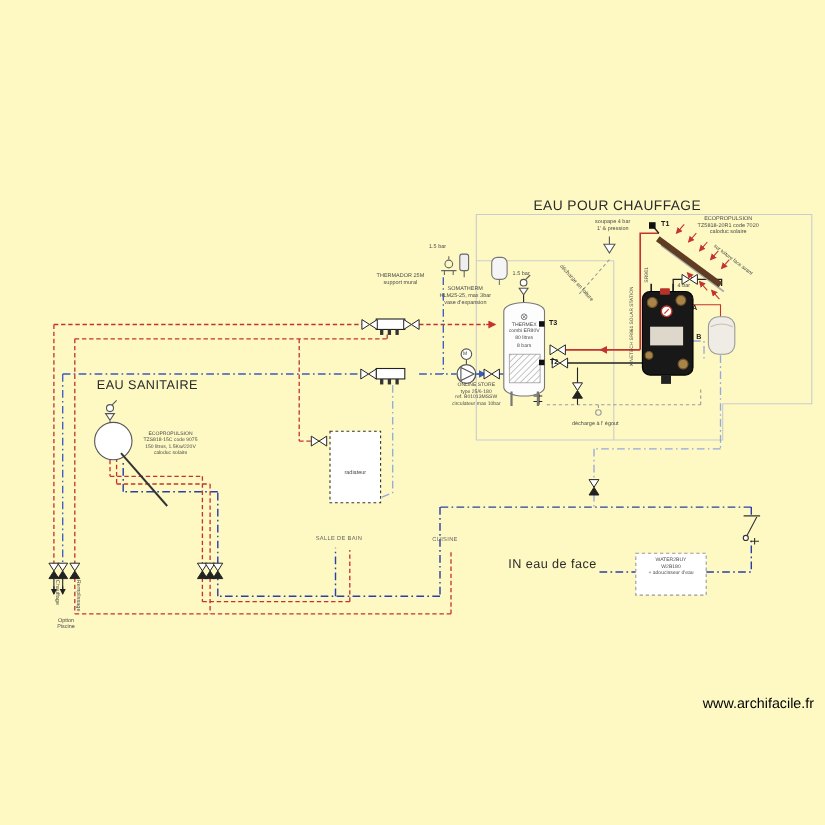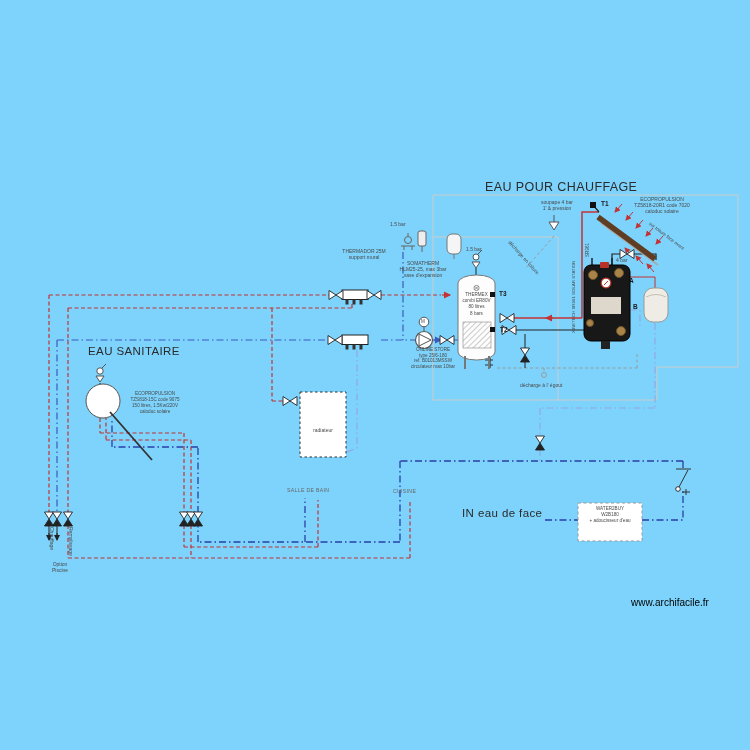--- a/index.html
+++ b/index.html
@@ -1,28 +1,28 @@
 <!DOCTYPE html>
 <html><head>
 <meta charset="utf-8">
 <style>
   html,body{margin:0;padding:0;background:#fff;}
-  #canvas{position:relative;width:750px;height:750px;background:#7dd3fc;overflow:hidden;
+  #canvas{position:relative;width:750px;height:750px;background:#fef9c3;overflow:hidden;
           font-family:"Liberation Sans",sans-serif;}
   svg{position:absolute;left:0;top:0;}
   .lbl{position:absolute;color:#4a4a4a;white-space:nowrap;}
   .c{text-align:center;white-space:normal;}
   .tiny{font-size:5px;line-height:5.9px;}
   .tiny2{font-size:4.6px;line-height:5.7px;}
   .tlab{font-size:6.5px;color:#1a1a1a;font-weight:bold;}
   .head{font-size:12.5px;color:#2b2b2b;letter-spacing:.4px;}
   .head2{font-size:11.5px;color:#2b2b2b;letter-spacing:.4px;text-align:right;}
   .rot90{transform:rotate(90deg);transform-origin:0 0;}
   .rotm90{transform:rotate(-90deg);transform-origin:0 0;}
-  .wm{font-size:10px;color:#000;width:140px;text-align:center;}
+  .wm{font-size:13px;color:#000;width:140px;text-align:right;margin-top:35px;}
   .ln{display:block;}
 </style>
 </head>
 <body>
 
 <div id="canvas">
 
 <svg width="750" height="750" viewBox="0 0 750 750">
   <defs>
     <pattern id="hx" width="4" height="4" patternUnits="userSpaceOnUse" patternTransform="rotate(45)">

